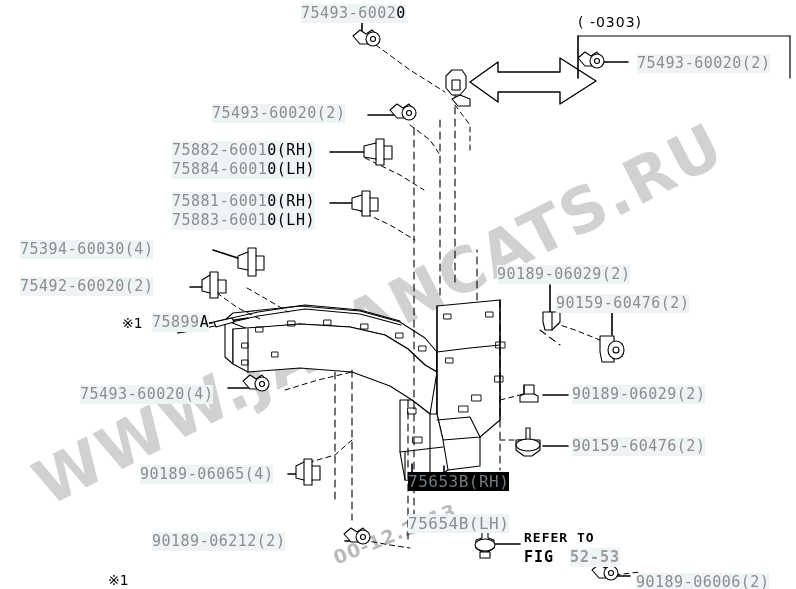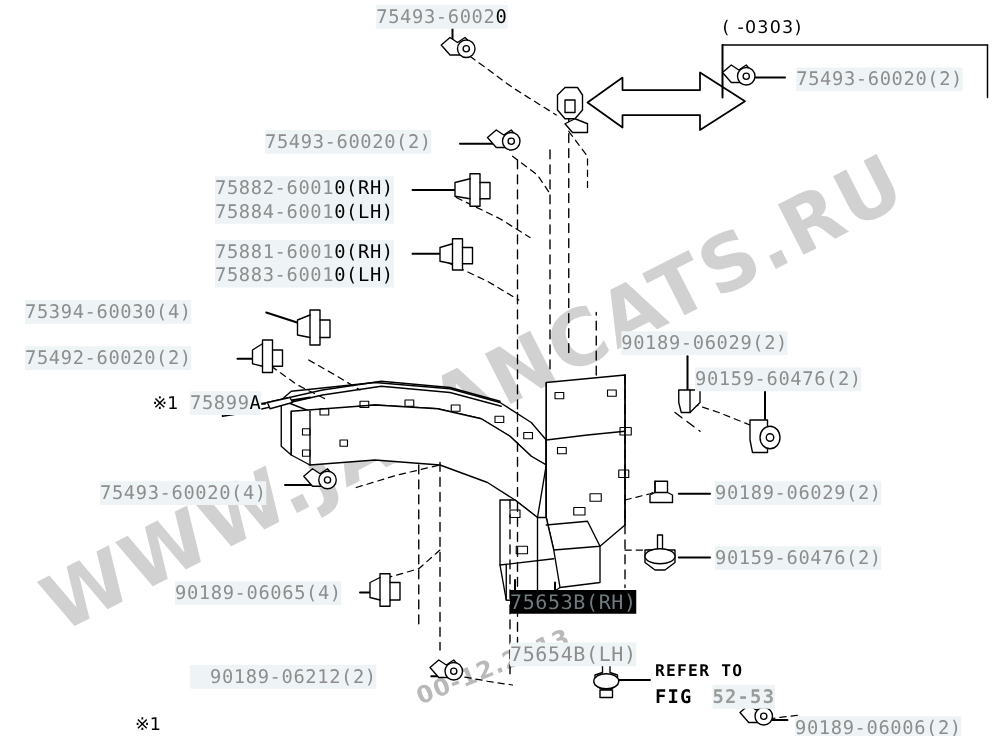--- a/index.html
+++ b/index.html
@@ -287,21 +287,21 @@
   <div class="lbl" style="left:172px;top:211px;"><span>75883-6001</span><span class="blk">0(LH)</span></div>
 
   <div class="lbl" style="left:20px;top:240px;">75394-60030(4)</div>
   <div class="lbl" style="left:20px;top:277px;">75492-60020(2)</div>
 
   <div class="note" style="left:122px;top:315px;font-size:14px;">※1</div>
   <div class="lbl" style="left:152px;top:313px;"><span>75899</span><span class="blk">A</span></div>
 
   <div class="lbl" style="left:60px;top:385px;margin-left:20px;">75493-60020(4)</div>
   <div class="lbl" style="left:112px;top:465px;margin-left:28px;">90189-06065(4)</div>
-  <div class="lbl" style="left:152px;top:532px;padding-left:16px;">90189-06212(2)</div>
+  <div class="lbl" style="left:152px;top:532px;">90189-06212(2)</div>
 
   <div class="lbl" style="left:497px;top:265px;">90189-06029(2)</div>
   <div class="lbl" style="left:556px;top:294px;">90159-60476(2)</div>
   <div class="lbl" style="left:572px;top:385px;">90189-06029(2)</div>
   <div class="lbl" style="left:572px;top:437px;">90159-60476(2)</div>
 
   <div class="lbl hl" style="left:408px;top:472px;font-size:16px;">75653B(RH)</div>
   <div class="lbl" style="left:408px;top:494px;font-size:16px;margin-top:20px;">75654B(LH)</div>
 
   <div class="lbl bold" style="left:524px;top:528px;font-size:13px;">REFER TO</div>

